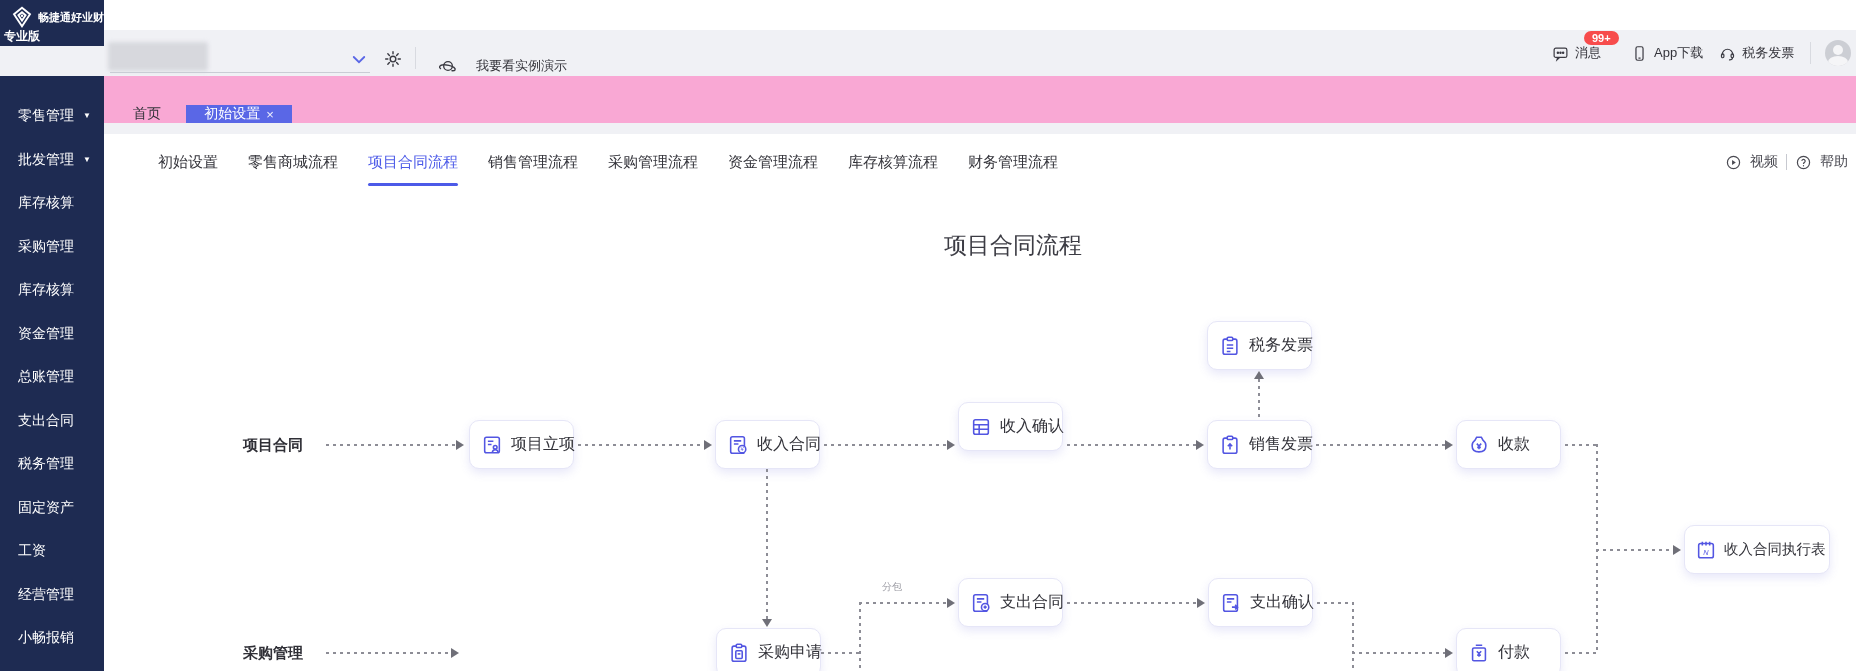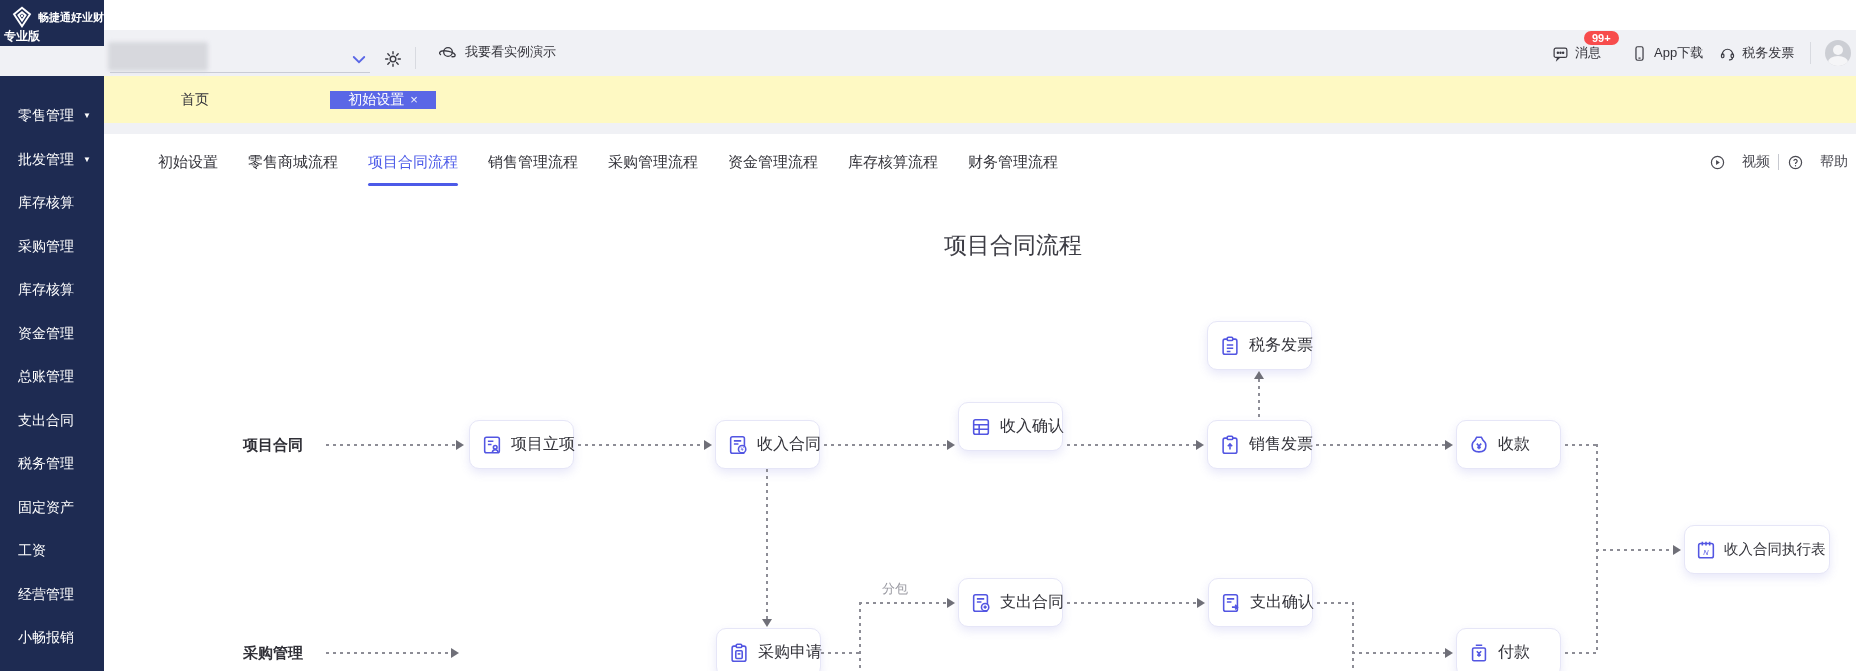--- a/index.html
+++ b/index.html
@@ -14,36 +14,36 @@
   .logo-mark { width:24px; height:24px; flex:0 0 auto; }
   .logo-title { font-size:11px; font-weight:bold; letter-spacing:0; white-space:nowrap; }
   .logo-sub { position:absolute; left:4px; top:28px; font-size:12px; font-weight:bold; color:#fff; }
 
   .blur-blob { position:absolute; left:108px; top:12px; width:100px; height:29px; background:#d7d8dd;
     border-radius:3px; filter:blur(2px); }
   .search-underline { position:absolute; left:110px; top:42px; width:260px; height:1px; background:#c9ccd5; }
   .chevron-down { position:absolute; left:350px; top:21px; width:18px; height:14px; }
   .gear-btn { position:absolute; left:383px; top:19px; width:20px; height:20px; }
   .tb-divider { position:absolute; top:17px; width:1px; height:22px; background:#d8dae0; }
-  .demo-link { position:absolute; left:438px; top:12px; display:flex; align-items:center; gap:7px;
+  .demo-link { position:absolute; left:438px; top:26px; display:flex; align-items:center; gap:18px;
     font-size:13px; color:#33333a; cursor:pointer; }
   .demo-link svg { width:20px; height:20px; }
 
   .tb-right { position:absolute; left:1552px; top:0; height:46px; display:flex; align-items:center; color:#33333a; }
   .tb-item { display:flex; align-items:center; gap:6px; font-size:13px; cursor:pointer; position:relative; white-space:nowrap; }
   .tb-item svg { width:17px; height:17px; }
   .badge { position:absolute; left:32px; top:-13px; background:#f74c4c; color:#fff; font-size:11px;
     padding:1px 8px; border-radius:9px; font-weight:bold; }
   .avatar { width:26px; height:26px; border-radius:50%; background:#ccced4; position:relative; overflow:hidden; flex:0 0 auto; }
   .avatar .head { position:absolute; left:8px; top:5px; width:10px; height:10px; border-radius:50%; background:#f5f5f7; }
   .avatar .body { position:absolute; left:3px; top:16px; width:20px; height:12px; border-radius:50%; background:#f5f5f7; }
 
   
-  .tabstrip { position:absolute; left:104px; top:76px; width:1752px; height:47px; background:#fef9c3;
-    display:flex; align-items:center;gap:48px; }
+  .tabstrip { position:absolute; left:104px; top:76px; width:1752px; height:47px; background:#f9a8d4;
+    display:flex; align-items:flex-end; }
   .wtab { display:flex; align-items:center; justify-content:center; font-size:14px; color:#33333a;
     cursor:pointer; }
   .wtab.plain { width:68px; }
   .wtab.active { width:106px; background:#5a67e6; color:#fff; gap:6px; }
   .wtab .close-x { font-size:13px; opacity:.9; }
   .strip-gap { position:absolute; left:104px; top:123px; width:1752px; height:11px; background:#f0f1f5; }
 
   
   .sidebar { position:absolute; left:0; top:76px; width:104px; height:595px; background:#1e2b52; }
   .side-list { list-style:none; padding-top:18px; }
@@ -58,21 +58,21 @@
   .flow-nav { position:absolute; left:0; top:0; width:100%; height:56px; display:flex; align-items:center;
     padding-left:54px; gap:30px; }
   .fn-item { font-size:15px; color:#33333a; cursor:pointer; position:relative; height:56px; line-height:56px; white-space:nowrap; }
   .fn-item.active { color:#4c5ae8; }
   .fn-item.active::after { content:""; position:absolute; left:0; right:0; bottom:4px; height:3px;
     background:#4c5ae8; border-radius:2px; }
   .fn-right { position:absolute; right:8px; top:0; height:56px; display:flex; align-items:center; gap:8px;
     font-size:14px; color:#4a4a52; }
   .fn-right svg { width:17px; height:17px; }
   .fn-right .sep { width:1px; height:16px; background:#c7c9d0; }
-  .fn-link { display:flex; align-items:center; gap:16px; cursor:pointer; }
+  .fn-link { display:flex; align-items:center; gap:8px; cursor:pointer; }
 
   
   .flow { position:absolute; left:0; top:0; width:100%; height:100%; }
   .d-title { position:absolute; left:909px; top:96px; transform:translateX(-50%); font-size:23px;
     color:#3c3c44; white-space:nowrap; }
   .row-label { position:absolute; width:70px; font-size:15px; color:#2f2f36; font-weight:bold; white-space:nowrap; }
 
   .node { position:absolute; width:105px; height:49px; background:#fff; border:1px solid #e6e6f7;
     border-radius:10px; box-shadow:0 4px 10px rgba(110,110,220,.16); display:flex; align-items:center;
     padding-left:11px; gap:8px; font-size:16px; color:#33333a; cursor:pointer; white-space:nowrap; }
@@ -80,21 +80,21 @@
   .nico { width:22px; height:22px; flex:0 0 auto; }
 
   .dh { position:absolute; height:2px;
     background-image:repeating-linear-gradient(90deg,#8d8d96 0 3px,transparent 3px 7px); }
   .dv { position:absolute; width:2px;
     background-image:repeating-linear-gradient(180deg,#8d8d96 0 3px,transparent 3px 7px); }
   .ar { position:absolute; width:0; height:0; }
   .ar.r { border-top:5px solid transparent; border-bottom:5px solid transparent; border-left:8px solid #6f6f78; }
   .ar.u { border-left:5px solid transparent; border-right:5px solid transparent; border-bottom:8px solid #6f6f78; }
   .ar.d { border-left:5px solid transparent; border-right:5px solid transparent; border-top:8px solid #6f6f78; }
-  .edge-label { position:absolute; font-size:13px; color:#9a9aa2; white-space:nowrap; }
+  .edge-label { position:absolute; font-size:10px; color:#9a9aa2; white-space:nowrap; }
 </style>
 </head>
 <body>
 
 <div id="app">
 
   <div class="topbar">
     <div class="blur-blob"></div>
     <div class="search-underline"></div>
     <div class="chevron-down">

